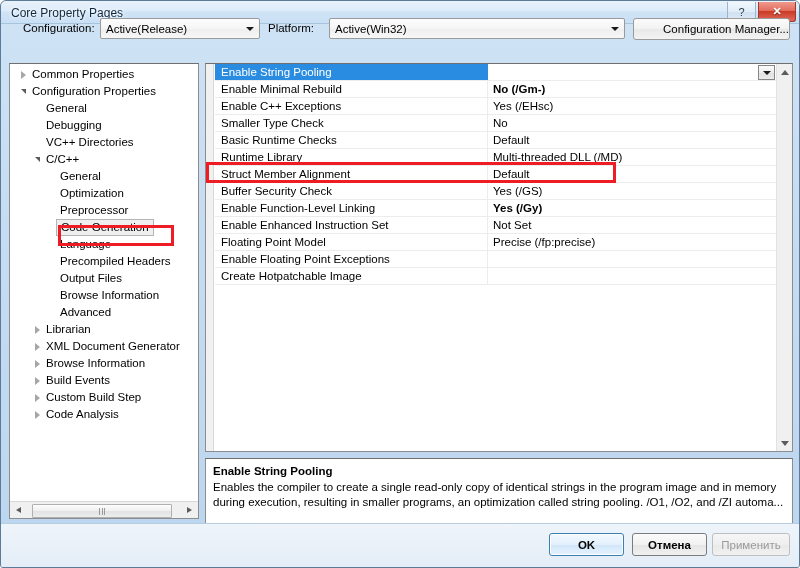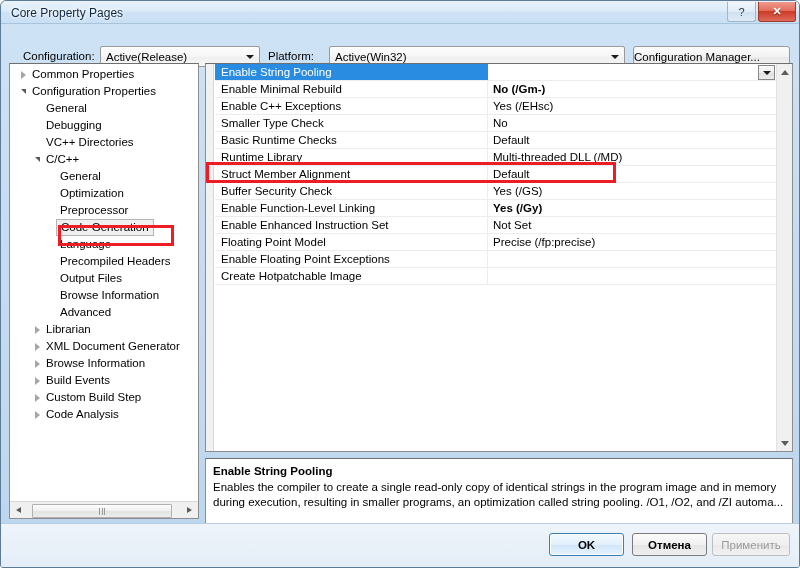--- a/index.html
+++ b/index.html
@@ -48,21 +48,21 @@
   #btn-close {
     left: 757px; width: 38px;
     background: linear-gradient(to bottom,#f09a8e 0%, #e06a5a 48%, #cb3b27 50%, #e06a5a 100%);
     border-color: #9c3a2a;
     color: #ffffff;
     font-weight: bold;
     text-shadow: 0 1px 1px rgba(0,0,0,.45);
   }
   
   #toolbar {
-    position: absolute; left: 0; top: 40px; width: 687px; height: 33px;
+    position: absolute; left: 0; top: 12px; width: 687px; height: 33px;
   }
   .lbl { position: absolute; font-size: 11.5px; color: #000; top: 9px; white-space: nowrap;}
   .combo {
     position: absolute; top: 5px; height: 21px;
     background: linear-gradient(to bottom,#fdfdfd 0%, #f5f5f5 50%, #eeeeee 51%, #f7f7f7 100%);
     border: 1px solid #9a9a9a;
     border-radius: 2px;
     display: flex; align-items: center;
     padding-left: 5px;
     font-size: 11.5px;
@@ -76,21 +76,21 @@
     width: 0; height: 0;
     border-left: 4px solid transparent;
     border-right: 4px solid transparent;
     border-top: 4px solid #1a1a1a;
   }
   .pushbtn {
     position: absolute;
     background: linear-gradient(to bottom,#fbfbfb 0%, #f2f2f2 50%, #e8e8e8 51%, #f3f3f3 100%);
     border: 1px solid #9a9a9a;
     border-radius: 3px;
-    display: flex; align-items: center; justify-content: flex-start;
+    display: flex; align-items: center; justify-content: flex-end;
     font-size: 11.5px; color: #000;
     cursor: default;
   }
   
   #content {
     position: absolute; left: 8px; top: 62px; width: 784px; height: 456px;
   }
   
   #treepane {
     position: absolute; left: 0; top: 0; width: 190px; height: 456px;

